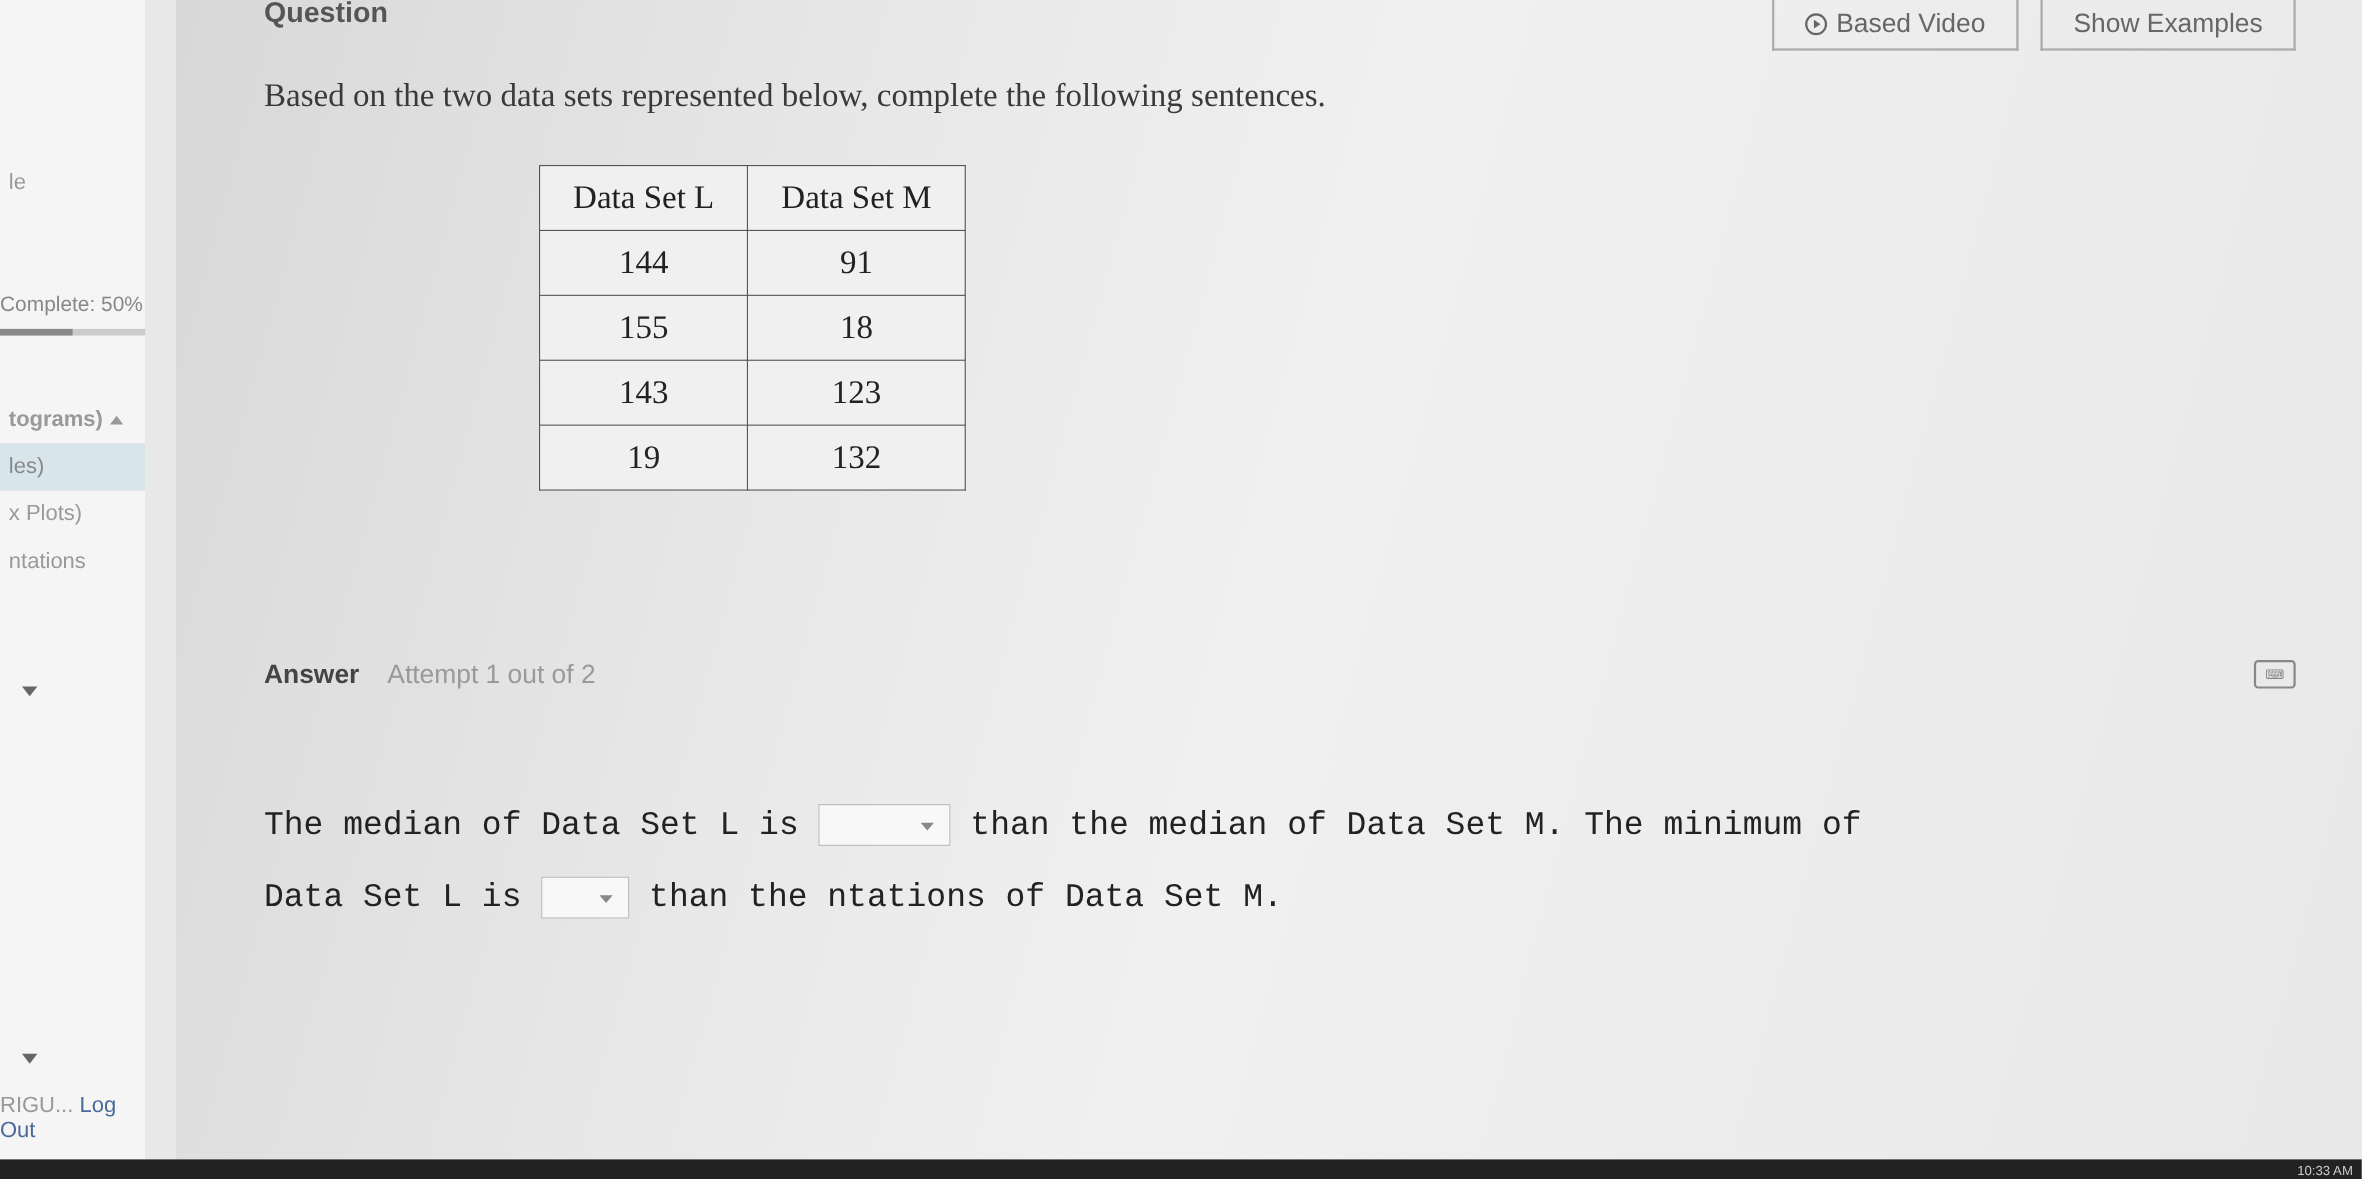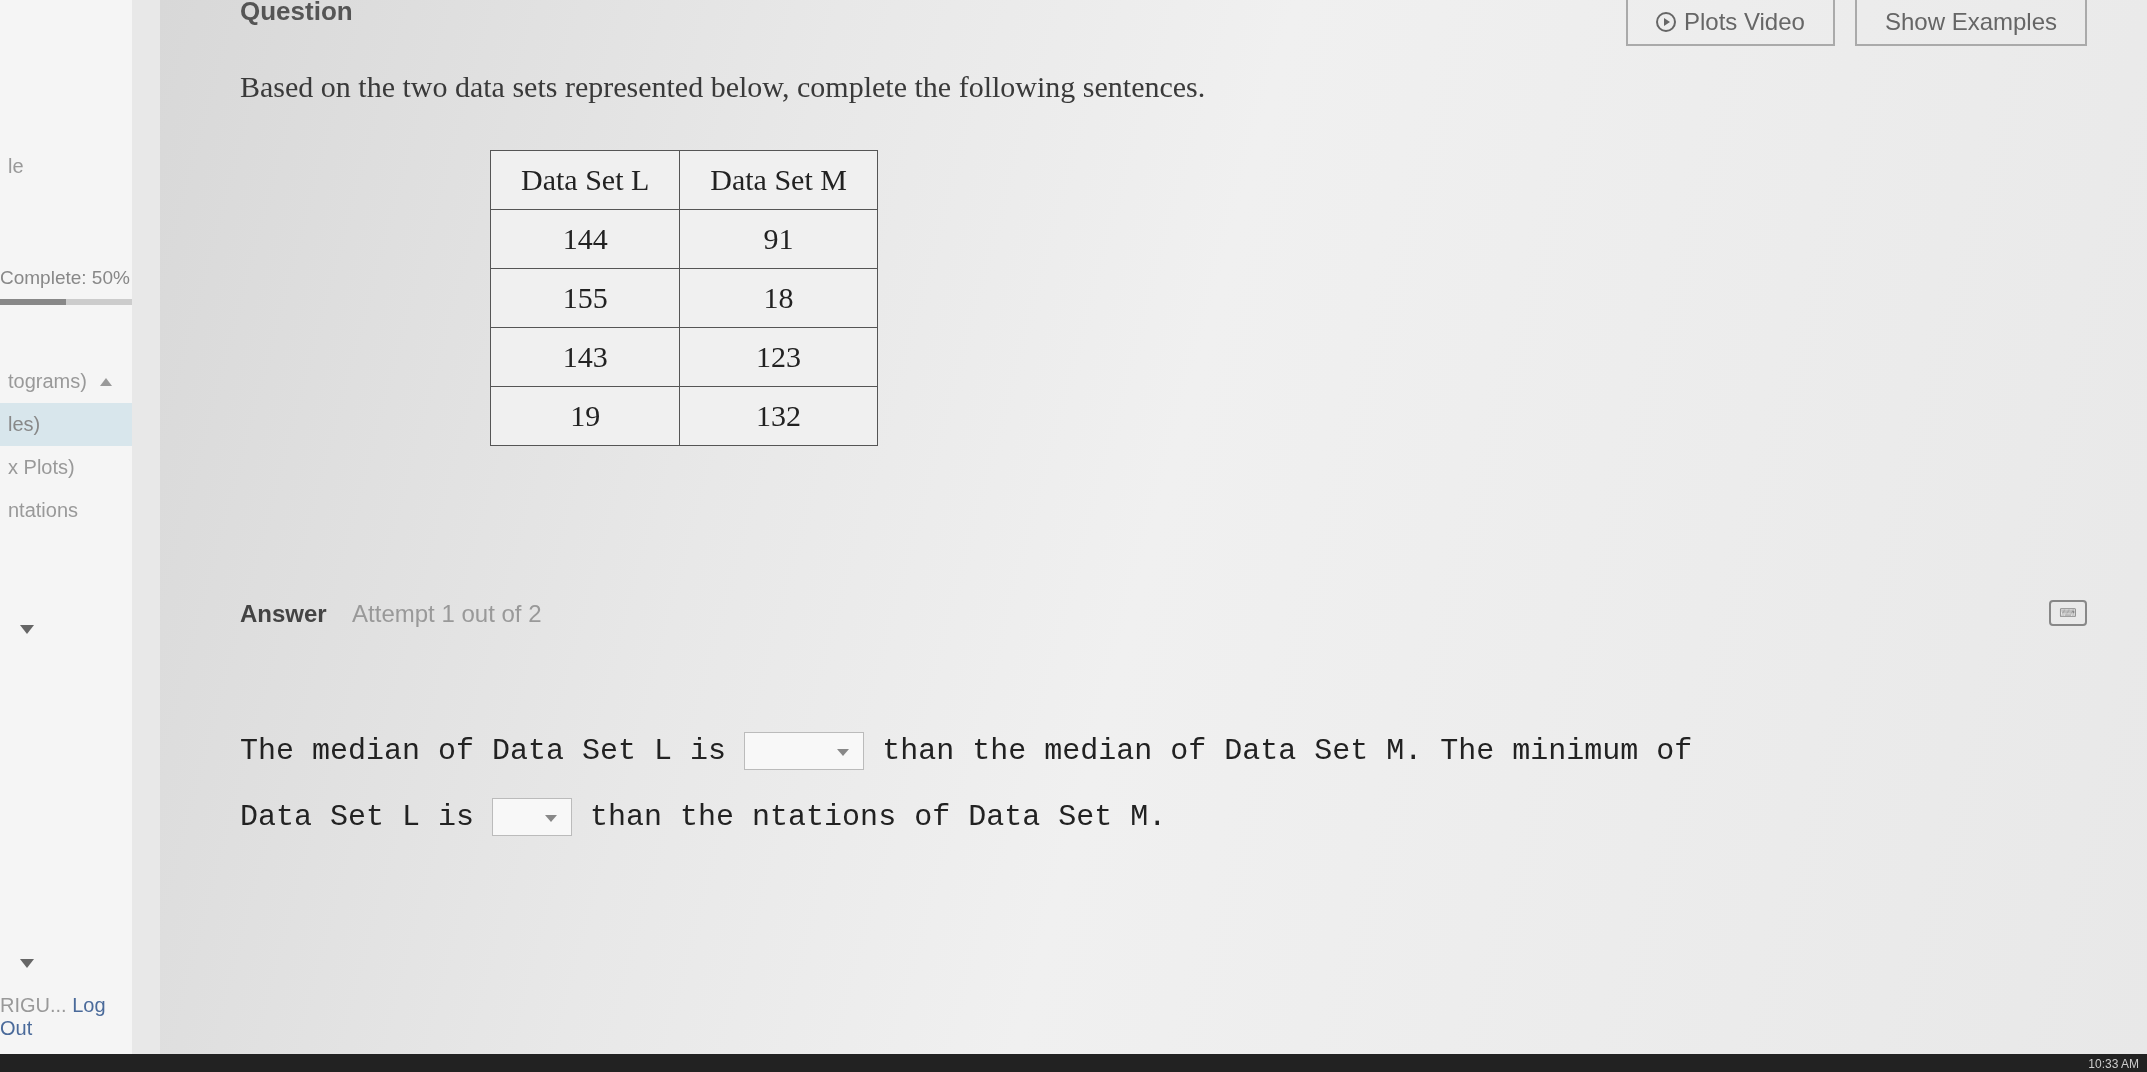--- a/index.html
+++ b/index.html
@@ -36,21 +36,21 @@
       height: 6px;
       background: #ccc;
       margin: 6px 0 0 0;
       position: relative;
     }
     .progress-fill {
       height: 100%;
       width: 50%;
       background: #888;
     }
-    .tograms { margin-top: 55px; display:flex; align-items:center; justify-content:space-between; padding-right:20px; }
+    .tograms { margin-top: 55px; display:flex; align-items:center; justify-content:space-between; padding-right:20px;font-weight:bold; }
     .triangle-up {
       width: 0; height: 0;
       border-left: 6px solid transparent;
       border-right: 6px solid transparent;
       border-bottom: 8px solid #999;
     }
     .main {
       position: absolute;
       left: 160px;
       top: 0;
@@ -251,21 +251,21 @@
   </div>
 </div>
 
 <div class="main">
   <div class="question-label">Question</div>
   <div class="top-buttons">
     <button class="top-btn">
       <span class="play-icon-circle">
           <span class="play-tri"></span>
         </span>
-      <span>Plots Video</span>
+      <span>Based Video</span>
     </button>
     <button class="top-btn">
       <span>Show Examples</span>
     </button>
   </div>
 
   <div class="prompt-text">Based on the two data sets represented below, complete the following sentences.</div>
 
   <table class="data-table">
     <thead>

